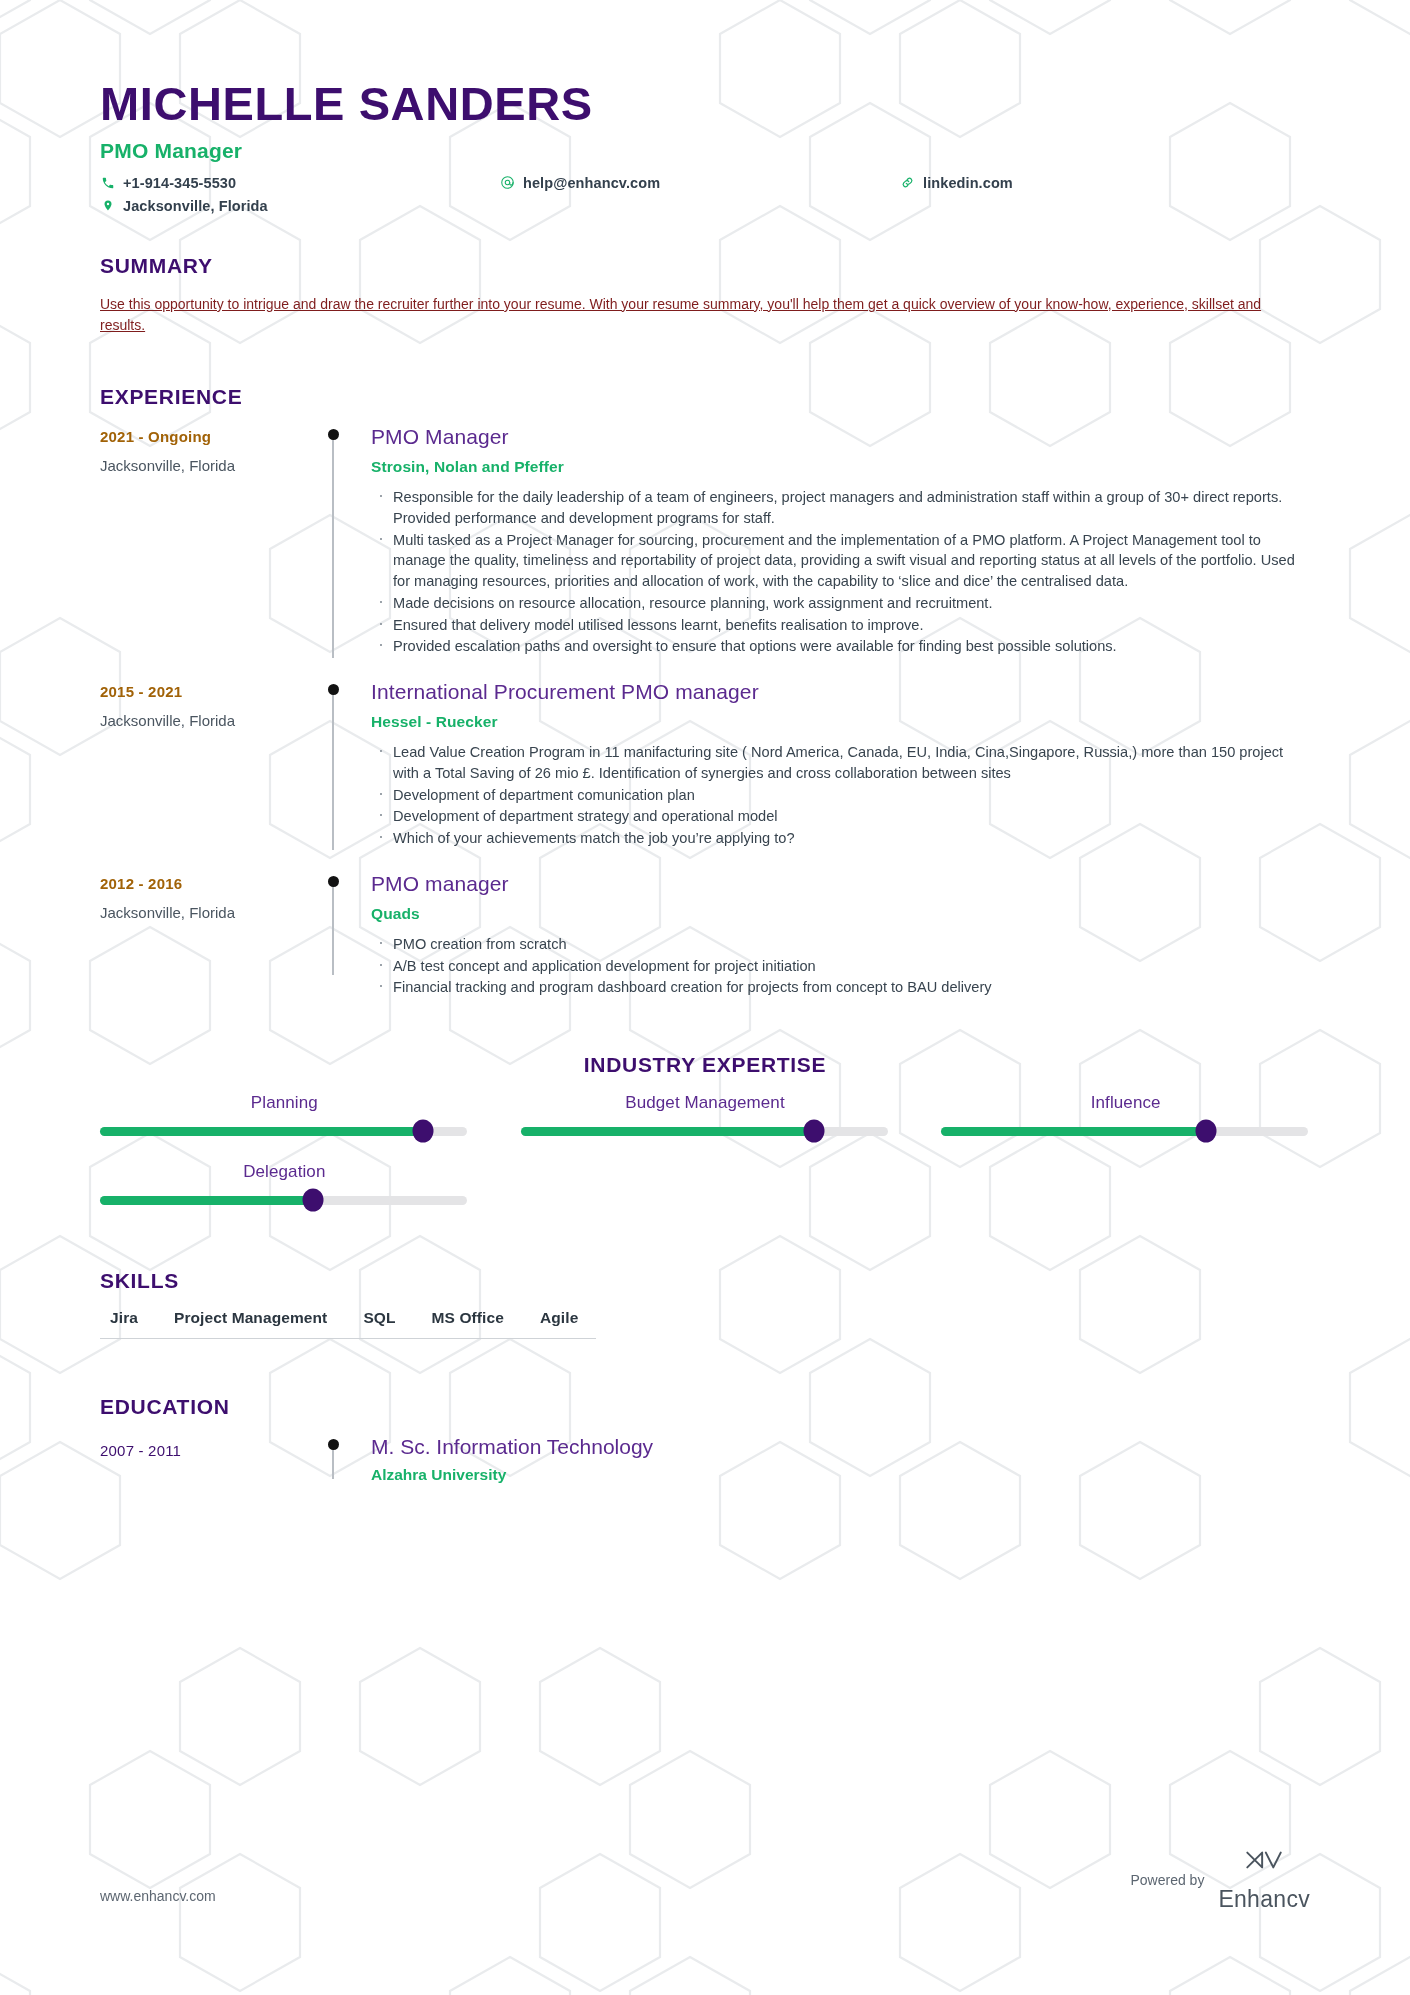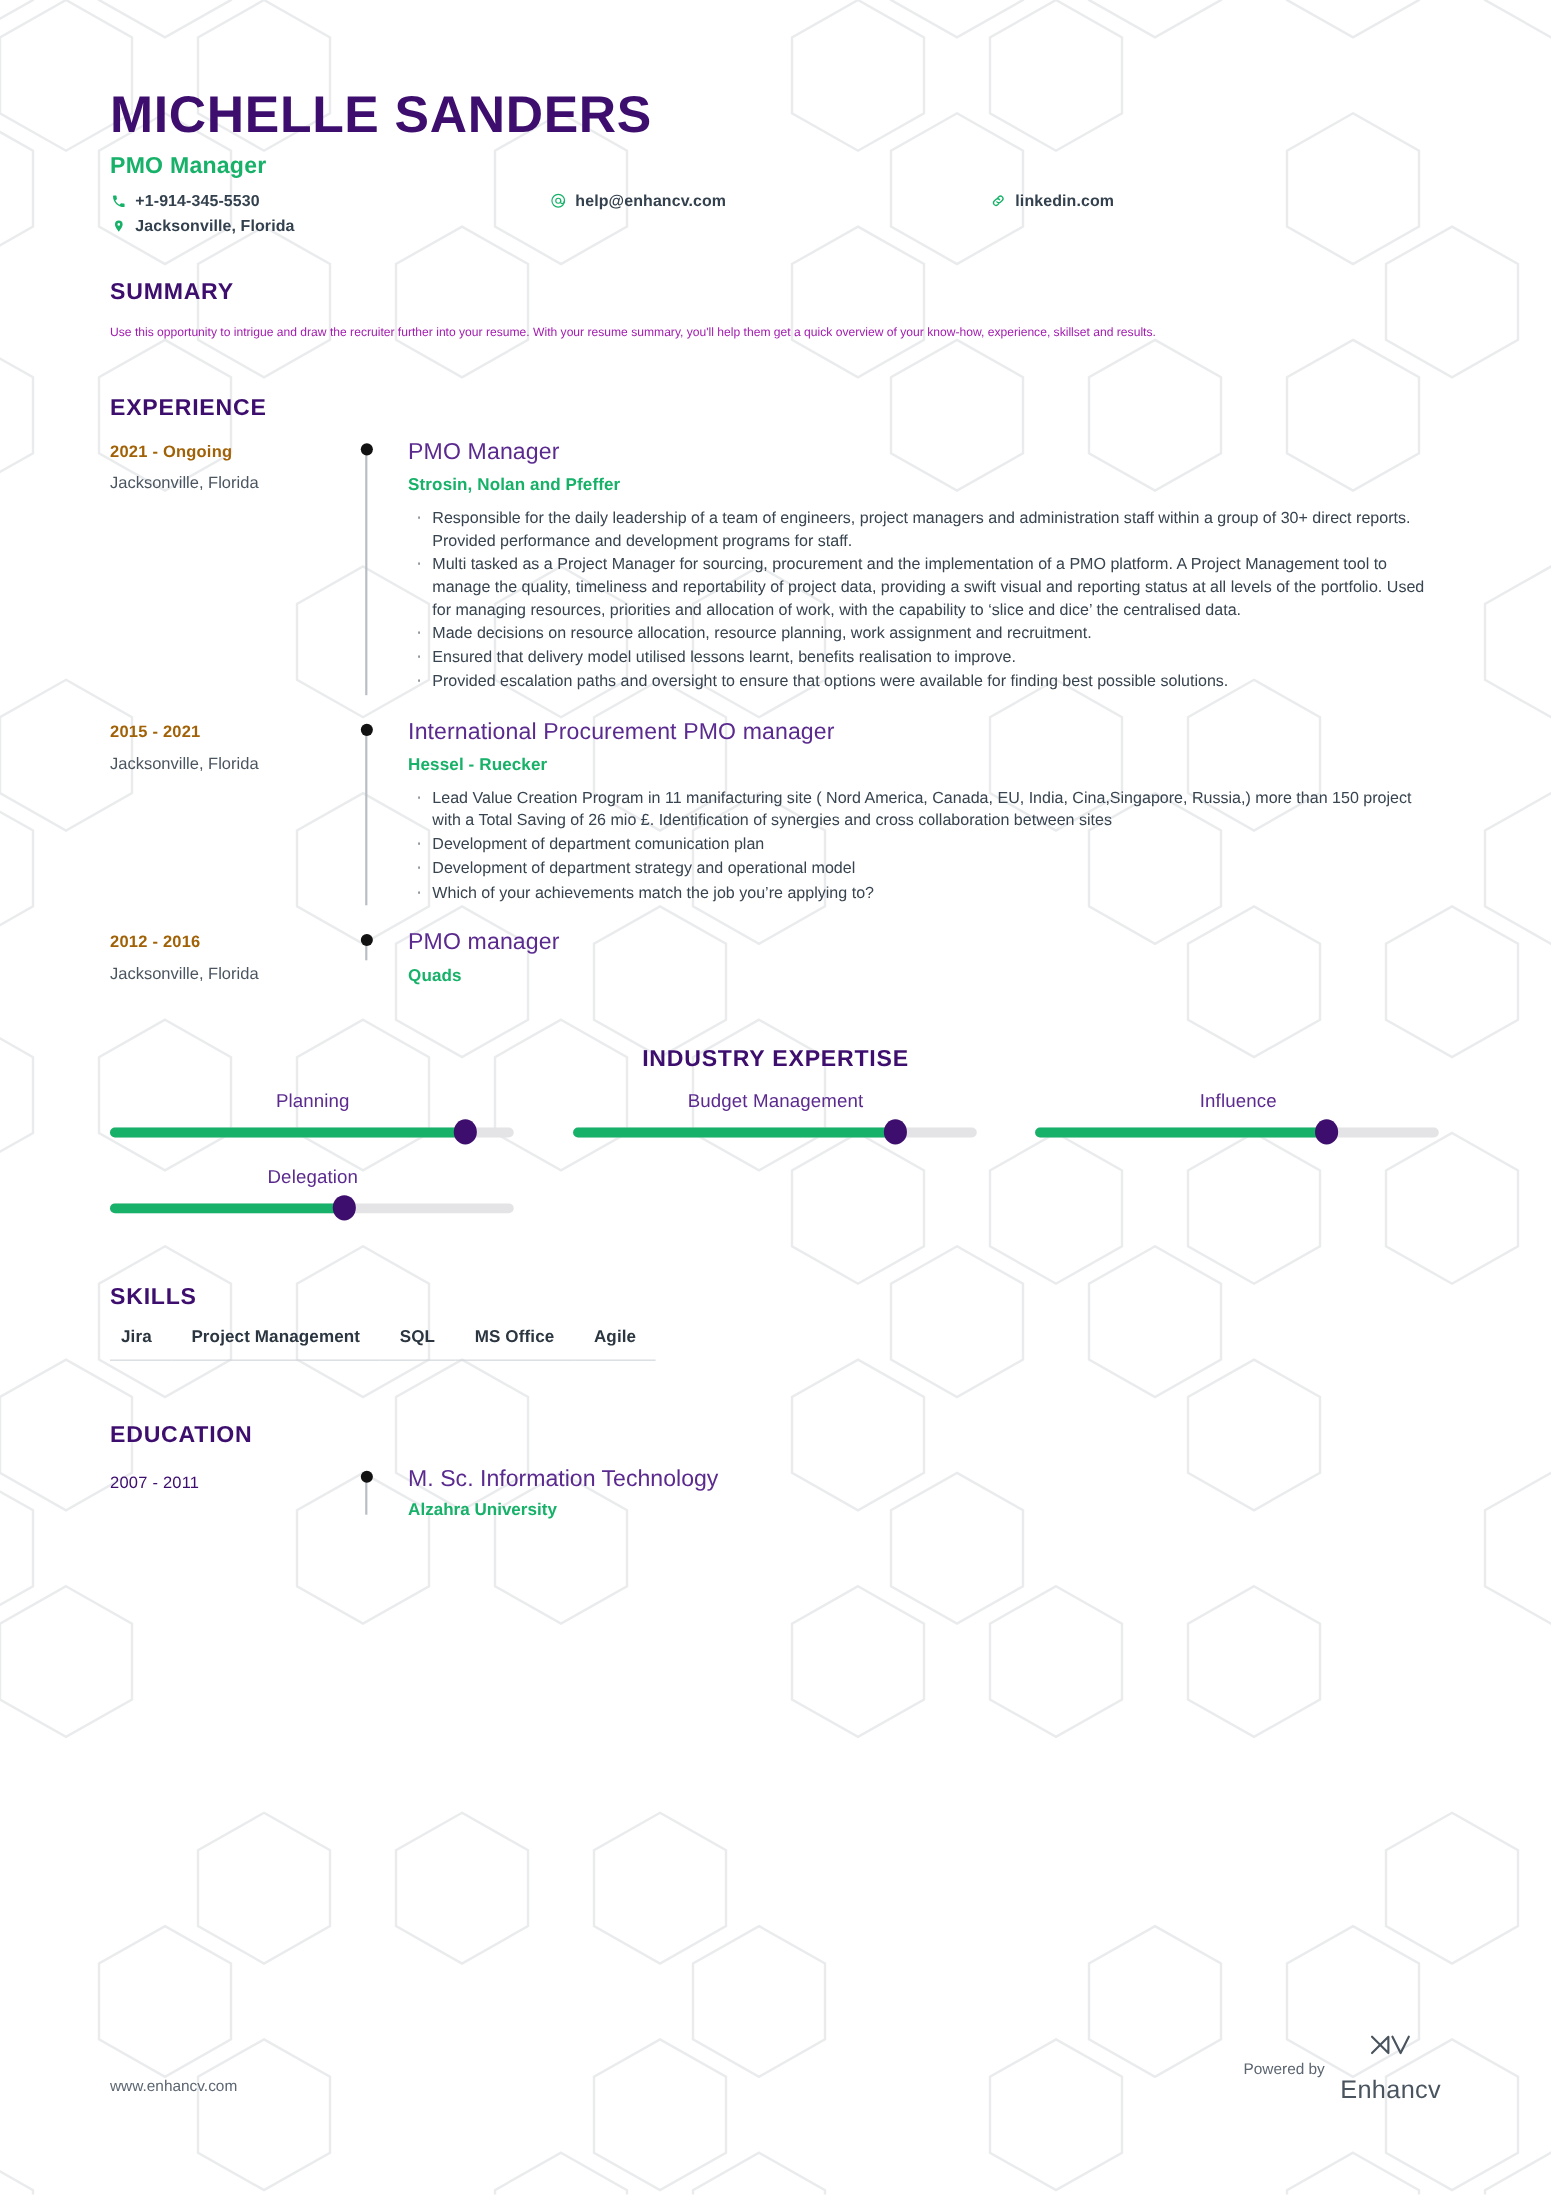--- a/index.html
+++ b/index.html
@@ -87,24 +87,25 @@
 
   .section-title {
     font-size: 21px;
     font-weight: bold;
     color: #3d0e6e;
     letter-spacing: 0.7px;
     margin-bottom: 16px;
   }
 
   .summary-text {
-    font-size: 11px;
+    font-size: 14px;
     line-height: 1.55;
-    color: #a21caf;
+    color: #7f1d1d;
     max-width: 1205px;
+    text-decoration: underline;
   }
 
   
   #experience-section { margin-top: 48px; }
 
   .xp-entry {
     display: grid;
     grid-template-columns: 215px 36px 1fr;
     position: relative;
   }
@@ -534,20 +535,25 @@
             <div class="xp-date">2012 - 2016</div>
             <div class="xp-location">Jacksonville, Florida</div>
           </div>
           <div class="xp-rail">
             <div class="rail-line"></div>
             <div class="rail-dot"></div>
           </div>
           <div class="xp-right">
             <div class="xp-role">PMO manager</div>
             <div class="xp-company">Quads</div>
+            <ul class="xp-bullets">
+              <li>PMO creation from scratch</li>
+              <li>A/B test concept and application development for project initiation</li>
+              <li>Financial tracking and program dashboard creation for projects from concept to BAU delivery</li>
+            </ul>
           </div>
         </div>
       </div>
   </div>
 
   <div class="section" id="expertise-section">
     <div class="section-title">INDUSTRY EXPERTISE</div>
     <div class="slider-grid" id="slider-grid">
         <div>
           <div class="slider-label">Planning</div>

